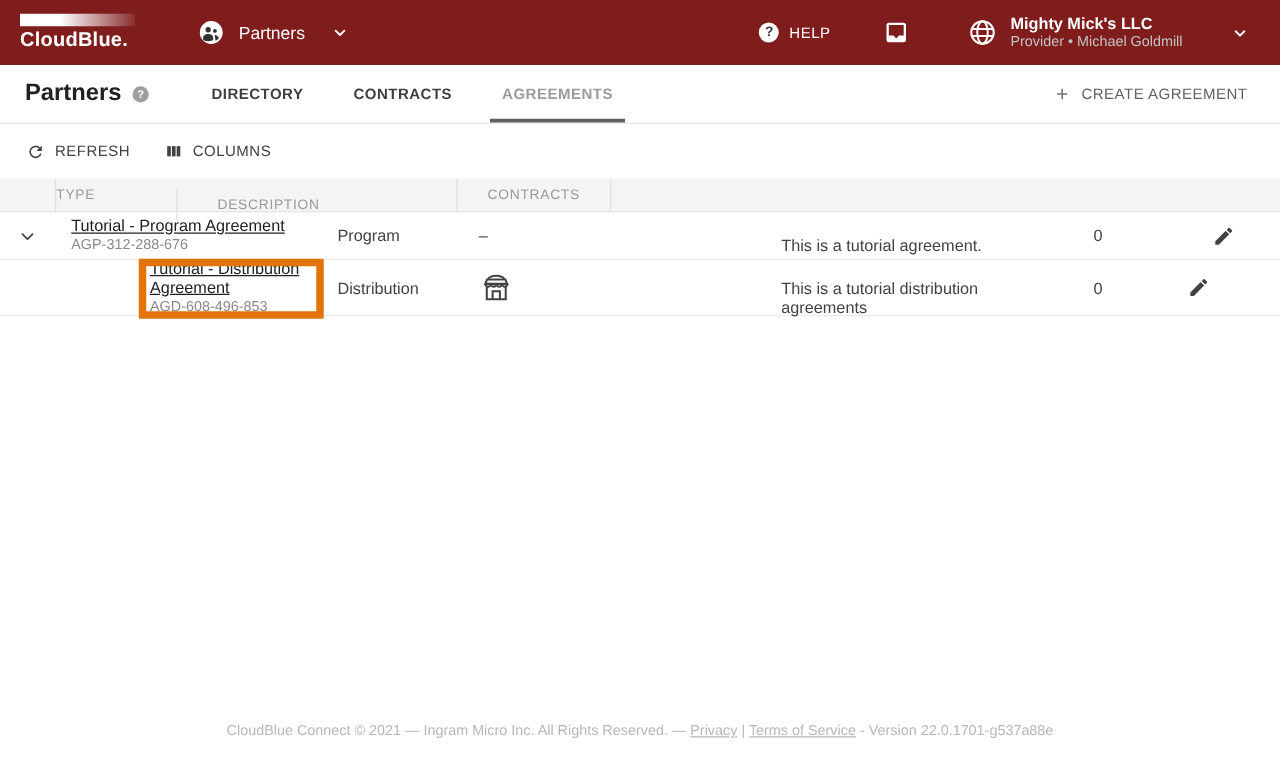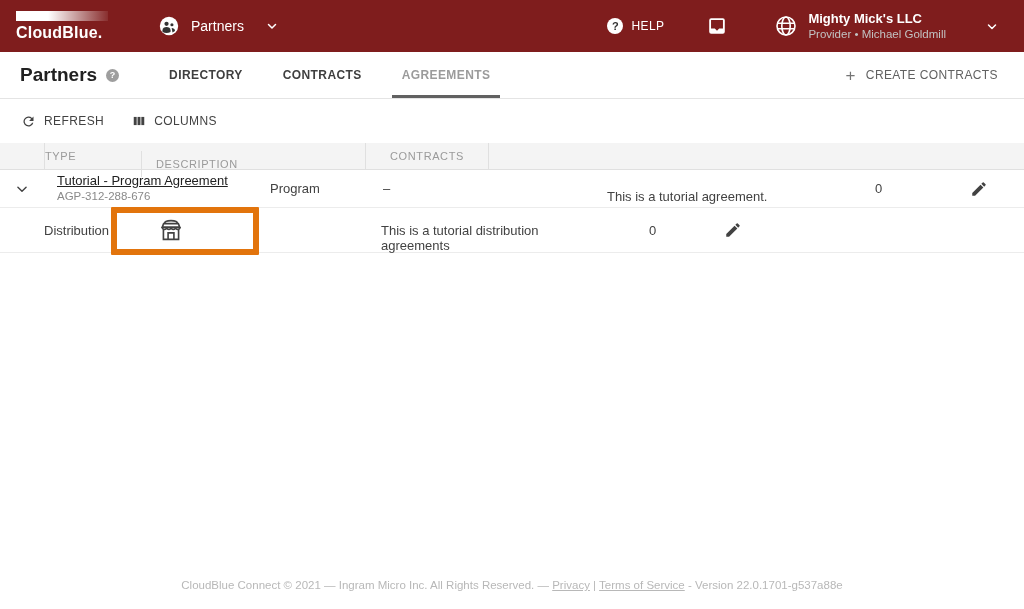--- a/index.html
+++ b/index.html
@@ -55,21 +55,21 @@
   .tbl { width:1024px; }
   .thead { height:27px; background:#f4f4f4; display:flex; align-items:center;
     border-bottom:1px solid #e0e0e0; }
   .th { font-size:11px; color:#9a9a9a; letter-spacing:0.6px; height:100%;
     display:flex; align-items:center; }
   .th + .th { border-left:1px solid #e0e0e0; }
   .c-expand { width:44px; }
   .c-agr { width:226px; padding-left:13px; }
   .c-type { width:97px; }
   .c-mkt { width:226px; padding-left:16px; }
-  .c-desc { width:224px; padding-left:14px;margin-top:16px; }
+  .c-desc { width:224px; padding-left:32px;margin-top:16px; }
   .c-con { width:123px; justify-content:center; padding-left:0; }
   .c-act { flex:1; }
   .trow { display:flex; align-items:center; border-bottom:1px solid #ececec; background:#fff; }
   .r1 { height:38px; }
   .r2 { height:45px; }
   .cell { height:100%; display:flex; align-items:center; font-size:13px; color:#424242; }
   .cell.c-con { justify-content:center; }
   .expand-cell { justify-content:center; }
   .agr-link { color:#212121; text-decoration:underline; font-size:13px; cursor:pointer; }
   .agr-id { color:#8a8a8a; font-size:11.5px; margin-top:2px; }
@@ -158,21 +158,21 @@
   <span class="title-help">?</span>
 
   <div class="tabs">
     <div class="tab">DIRECTORY</div>
     <div class="tab">CONTRACTS</div>
     <div class="tab active">AGREEMENTS</div>
   </div>
 
   <div class="create-btn">
     <span class="plus">+</span>
-    <span>CREATE CONTRACTS</span>
+    <span>CREATE AGREEMENT</span>
   </div>
 </div>
 
 <div class="toolbar">
   <div class="tool">
     <svg viewBox="0 0 24 24" width="15" height="15" fill="#424242">
       <path d="M17.65 6.35A8 8 0 1 0 19.73 14h-2.08a6 6 0 1 1-1.41-6.24L13 11h7V4z"></path>
     </svg>
     <span>REFRESH</span>
   </div>
@@ -215,20 +215,26 @@
       <span class="pencil">
         <svg viewBox="0 0 24 24" width="18" height="18" fill="#424242">
           <path d="M3 17.25V21h3.75L17.81 9.94l-3.75-3.75L3 17.25zM20.71 7.04a1 1 0 0 0 0-1.41l-2.34-2.34a1 1 0 0 0-1.41 0l-1.83 1.83 3.75 3.75 1.83-1.83z"></path>
         </svg>
       </span>
     </div>
   </div>
 
   <div class="trow r2">
     <div class="cell c-expand"></div>
+    <div class="cell c-agr">
+      <div class="agr-block">
+        <div><a class="agr-link">Tutorial - Distribution Agreement</a></div>
+        <div class="agr-id">AGD-608-496-853</div>
+      </div>
+    </div>
     <div class="cell c-type">Distribution</div>
     <div class="cell c-mkt">
       <div class="mkt-wrap">
         <span class="mkt-icon">
           <svg viewBox="0 0 24 24" width="28" height="28" fill="none" stroke="#424242" stroke-width="1.4">
             <path d="M6.5 6.5c0-1.4 2.4-2.5 5.5-2.5s5.5 1.1 5.5 2.5"></path>
             <path d="M4.5 9.5l1.2-3h12.6l1.2 3z"></path>
             <path d="M4.5 9.5c0 1.1.9 2 1.9 2s1.9-.9 1.9-2m0 0c0 1.1.9 2 1.9 2s1.9-.9 1.9-2m0 0c0 1.1.9 2 1.9 2s1.9-.9 1.9-2m0 0c0 1.1.9 2 1.9 2s1.9-.9 1.9-2"></path>
             <path d="M5.5 11.5V20h13v-8.5"></path>
             <path d="M9.5 20v-5.5h5V20"></path>

